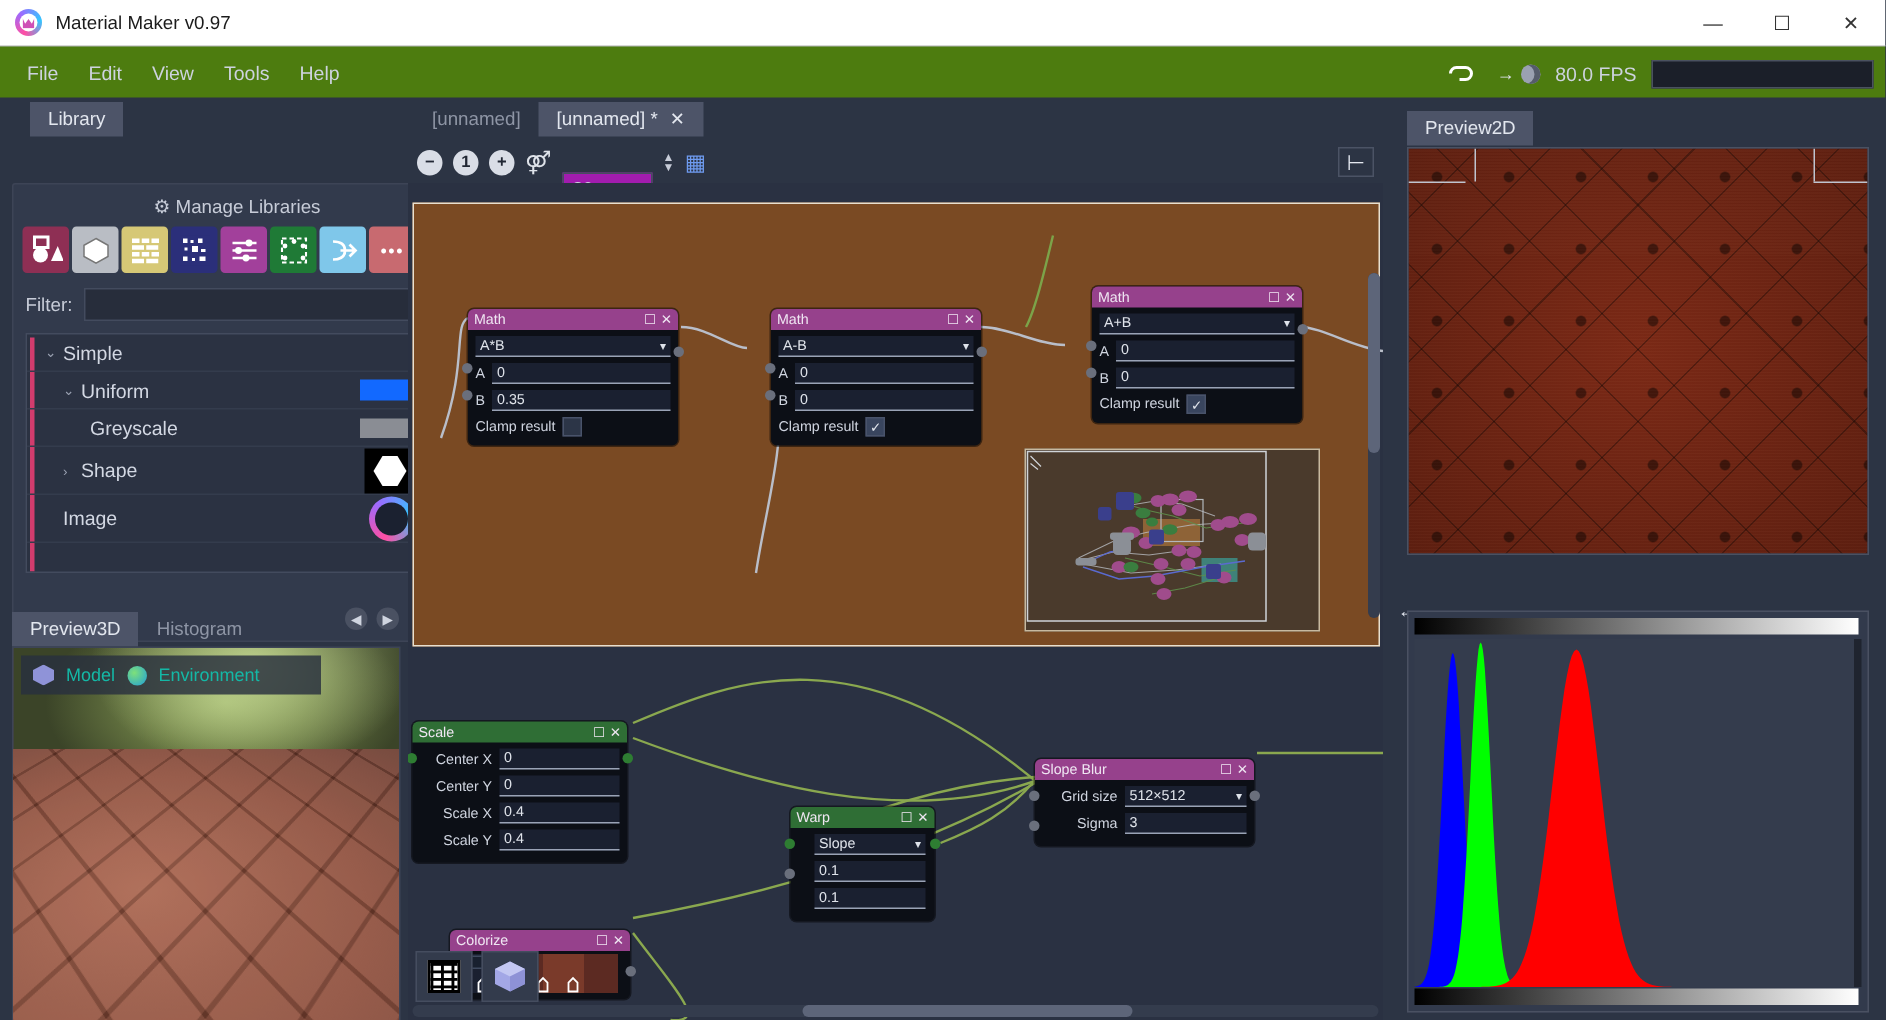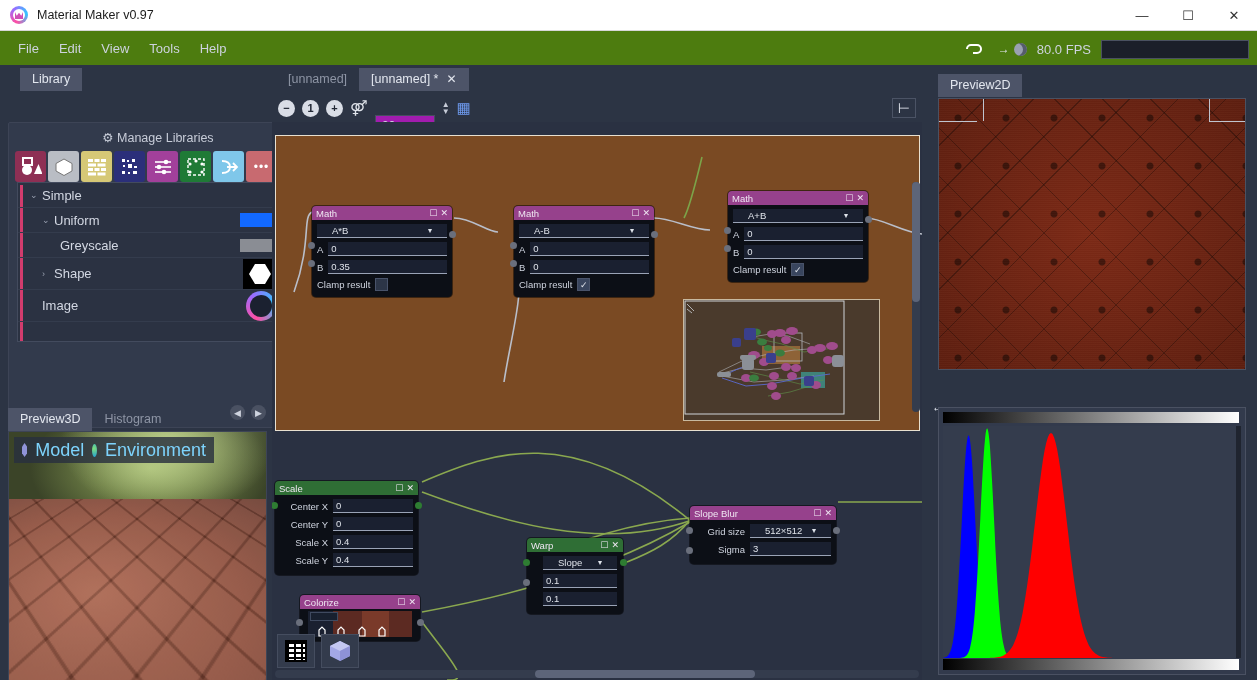--- a/index.html
+++ b/index.html
@@ -77,21 +77,21 @@
         repeating-linear-gradient(45deg, rgba(0,0,0,.18) 0 2px, rgba(255,255,255,.05) 2px 28px),
         repeating-linear-gradient(-45deg, rgba(0,0,0,.18) 0 2px, rgba(255,255,255,.05) 2px 28px),
         radial-gradient(80% 60% at 40% 35%, #a8614a 0%, #8b4a37 45%, #5d3126 100%);
       transform:perspective(240px) rotateX(42deg);
       transform-origin: 50% 0%;
   }
   #p3d-view .glow{position:absolute;left:0;right:0;top:0;height:34%;
       background:radial-gradient(60% 100% at 62% 10%, rgba(200,220,150,.85),rgba(90,110,60,0) 70%);}
   #p3d-overlay{ position:absolute; left:14px; top:372px; width:200px; height:26px;
       background:rgba(40,47,62,.82); display:flex;align-items:center;gap:8px;padding:0 8px;}
-  #p3d-overlay span{ font-size:18px;color:#7dd3fc;}
+  #p3d-overlay span{ font-size:12px;color:#14b8a6;}
   .cube-ic{width:14px;height:14px;background:#8f93d8;
      clip-path:polygon(50% 0,100% 26%,100% 74%,50% 100%,0 74%,0 26%);}
   .env-ic{width:13px;height:13px;border-radius:50%;
      background:radial-gradient(circle at 35% 35%,#7ee07a,#1f9fd8);}
   .navarrows{ position:absolute; right:6px; top:340px; display:flex; gap:6px; }
   .navarrows i{width:15px;height:15px;border-radius:50%;background:#4a5162;color:#cfd4df;
      font-style:normal;font-size:9px;display:flex;align-items:center;justify-content:center;}
   
   #center{ position:absolute; left:272px; top:65px; width:650px; height:615px; }
   #center .tabstrip{ padding-left:4px; }
@@ -117,21 +117,21 @@
      padding:0 4px; font-size:9.5px; color:#efe6f2; }
   .node .hdr .ctl{ margin-left:auto; display:flex; gap:3px; align-items:center; font-size:9px;}
   .node.math .hdr{ background:#96418c; }
   .node.green .hdr{ background:#2f6e35; }
   .node .body{ padding:3px 5px 5px 5px; }
   .row{ display:flex; align-items:center; gap:5px; height:16px; margin-bottom:2px; }
   .row .lb{ color:#cfd4df; font-size:9.5px; width:auto; text-align:right;}
   .fld{ flex:1; background:#1a2030; border-bottom:1px solid #9aa3b6; color:#dfe3ea;
      font-size:9.5px; padding:1px 3px; height:14px; }
   .sel{ flex:1; background:#1a2030; border-bottom:1px solid #9aa3b6; color:#dfe3ea;
-     font-size:9.5px; padding:1px 15px; height:14px; display:flex;align-items:center;}
+     font-size:9.5px; padding:1px 3px; height:14px; display:flex;align-items:center;}
   .sel .cv{ margin-left:auto; font-size:8px; }
   .cbrow{ display:flex;align-items:center;gap:5px;height:15px; }
   .cbrow .lb{ color:#cfd4df; font-size:9.5px;}
   .cb{ width:13px;height:13px;background:#2c3547;border:1px solid #49536a;
     display:flex;align-items:center;justify-content:center;font-size:9px;color:#dfe3ea;}
   .port{ position:absolute; width:7px;height:7px;border-radius:50%;background:#6a6f7c; }
   .port.g{ background:#2e7d32; }
   .node.math .port{ background:#6a6f7c;}
   
   #minimap{ position:absolute; left:411px; top:177px; width:197px; height:122px;
@@ -299,20 +299,24 @@
       </div>
       <div class="li" style="background:#7fc7ea">
         <svg width="20" height="20" viewBox="0 0 20 20">
             <path d="M3 4 Q11 4 11 10 Q11 16 3 16" fill="none" stroke="#fff" stroke-width="1.8"></path>
             <path d="M8 10 H18 M14 6 L18 10 L14 14" fill="none" stroke="#fff" stroke-width="1.8"></path>
           </svg>
       </div>
       <div class="li" style="background:#c86a70;font-size:12px;letter-spacing:1px">•••</div>
     </div>
 
+    <div class="filter-row">
+      <label>Filter:</label>
+      <input class="fin" type="text" style="color: rgb(223, 227, 234); padding-left: 5px; outline: none;" value="">
+    </div>
 
     <div id="tree">
       <div class="accent"></div>
 
       <div class="tr" style="padding-left:12px">
         <span class="arrow">⌄</span>
         <span class="nm">Simple</span>
       </div>
 
       <div class="tr" style="padding-left:24px">
@@ -544,21 +548,21 @@
         </div>
         <div class="row">
           <span class="lb" style="width:48px">Scale Y</span>
           <div class="fld">0.4</div>
         </div>
       </div>
       <span class="port g" style="left:-4px;top:21px"></span>
       <span class="port g" style="right:-4px;top:21px"></span>
     </div>
 
-    <div class="node math" style="left:28px;top:473px;width:120px">
+    <div class="node math" style="left:28px;top:498px;width:120px">
       <div class="hdr">
         <span>Colorize</span>
         <span class="ctl">
           <span>☐</span>
           <span>✕</span>
         </span>
       </div>
       <div class="body" style="padding:2px 8px 4px 8px">
         <div style="height:26px;position:relative;
              background:linear-gradient(90deg,#1a2030 0 24%,#5c2a22 24% 52%,#7a3a2a 52% 78%,#5c2a22 78% 100%)">

